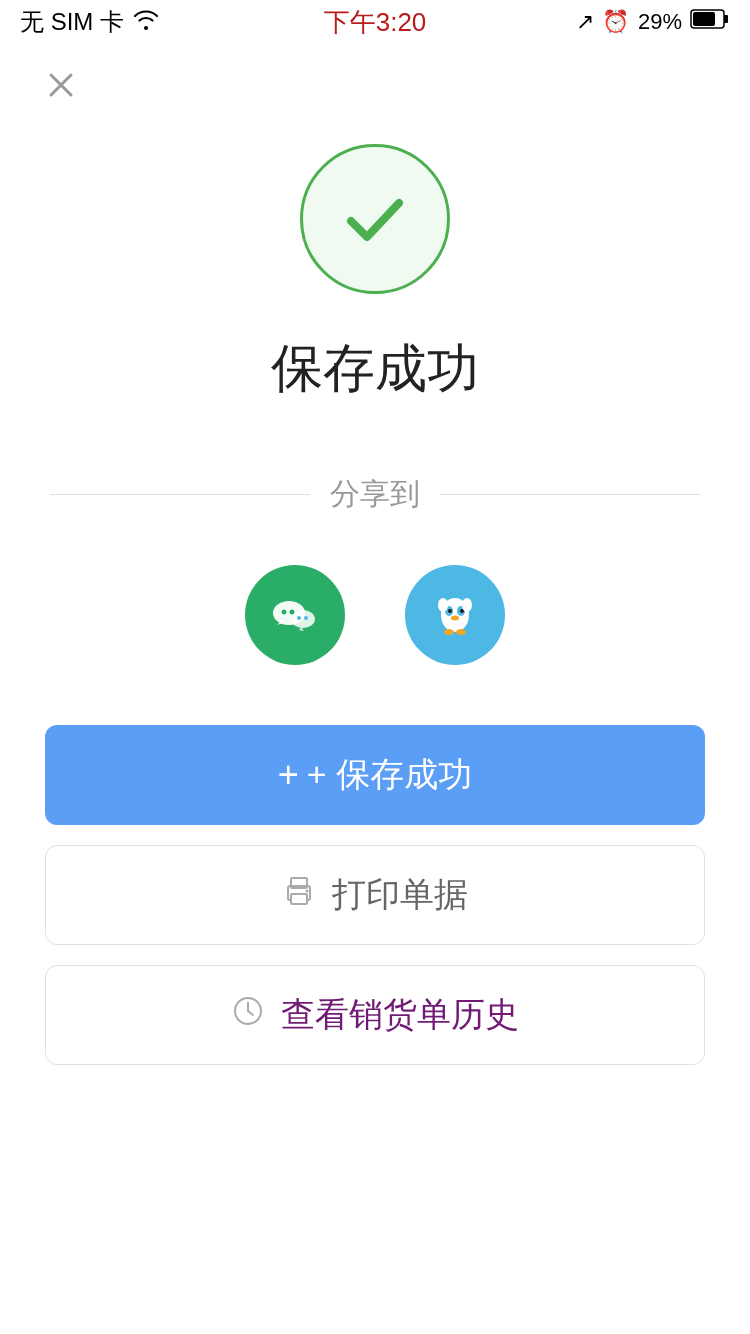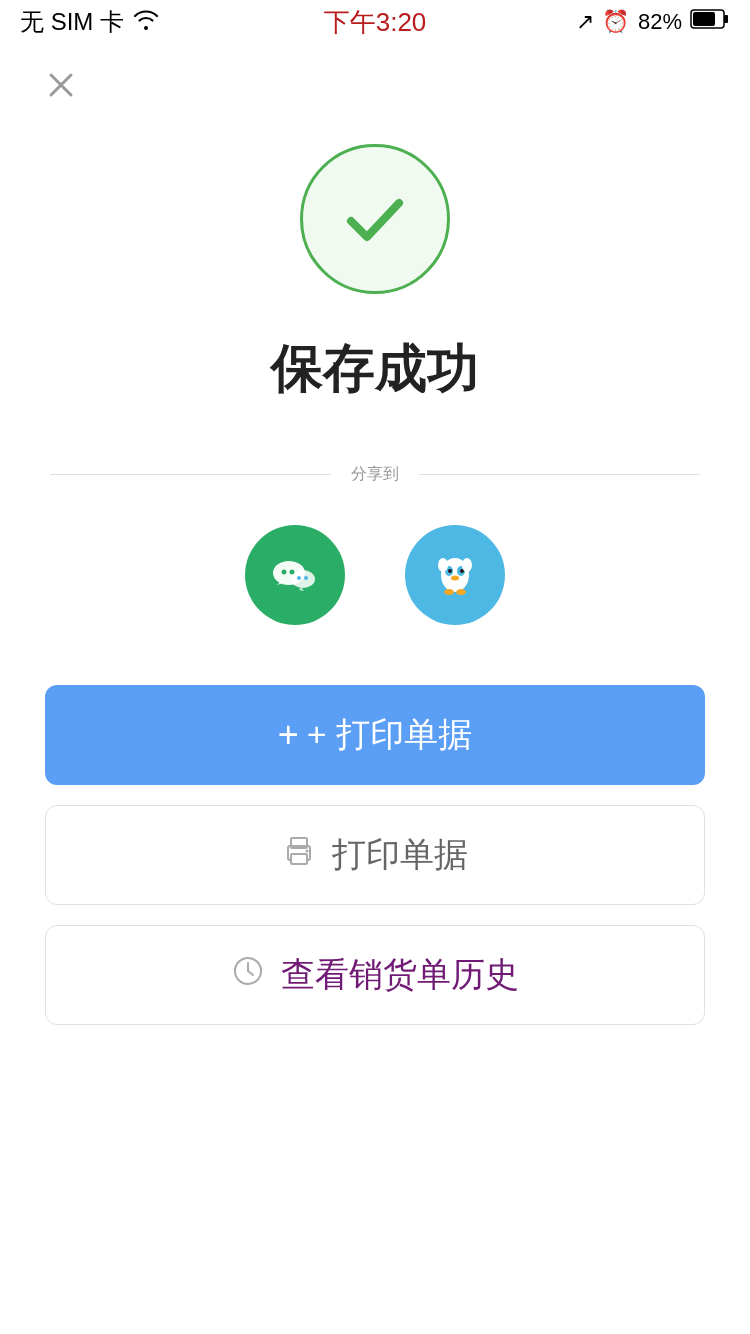--- a/index.html
+++ b/index.html
@@ -96,21 +96,21 @@
 
     .success-circle svg {
       width: 80px;
       height: 80px;
     }
 
     
     .success-title {
       font-size: 52px;
       color: #222;
-      font-weight: 700;
+      font-weight: 400;
       margin-bottom: 60px;
     }
 
     
     .share-section {
       width: 100%;
       display: flex;
       flex-direction: column;
       align-items: center;
       margin-bottom: 60px;
@@ -124,23 +124,23 @@
       margin-bottom: 40px;
     }
 
     .share-divider-line {
       flex: 1;
       height: 1px;
       background: #e0e0e0;
     }
 
     .share-divider-text {
-      font-size: 16px;
+      font-size: 30px;
       color: #999;
-      margin: 0 20px;
+      margin: 10px 20px;
     }
 
     .share-icons {
       display: flex;
       gap: 60px;
       align-items: center;
     }
 
     .share-icon-btn {
       width: 100px;
@@ -209,21 +209,21 @@
         <path d="M14 18a2 2 0 110 4 2 2 0 010-4z" fill="#000"></path>
         <path d="M7.5 12.5C9.1 10.9 11.4 10 14 10s4.9.9 6.5 2.5" stroke="#000" stroke-width="2.2" stroke-linecap="round" fill="none"></path>
         <path d="M3 8C5.8 5.2 9.7 3.5 14 3.5s8.2 1.7 11 4.5" stroke="#000" stroke-width="2.2" stroke-linecap="round" fill="none"></path>
       </svg>
     </span>
   </div>
   <div class="status-center">下午3:20</div>
   <div class="status-right">
     <span>↗</span>
     <span>⏰</span>
-    <span>82%</span>
+    <span>29%</span>
     <span>
       <svg width="40" height="22" viewBox="0 0 40 22">
         <rect x="1" y="2" width="33" height="18" rx="3" ry="3" stroke="#000" stroke-width="1.5" fill="none"></rect>
         <rect x="34" y="7" width="4" height="8" rx="1" fill="#000"></rect>
         <rect x="3" y="4" width="22" height="14" rx="2" fill="#000"></rect>
       </svg>
     </span>
   </div>
 </div>
 
@@ -286,21 +286,21 @@
           <ellipse cx="36" cy="47" rx="5" ry="3" fill="#f5a623"></ellipse>
         </svg>
       </div>
     </div>
   </div>
 
   <div class="action-buttons">
 
     <button class="btn-primary">
       <span style="font-size:36px;color:#fff;font-weight:300;">+</span>
-      <span style="margin-left:-8px;">+ 打印单据</span>
+      <span style="margin-left:-8px;">+ 保存成功</span>
     </button>
 
     <button class="btn-secondary">
       <span>
         <svg width="34" height="34" viewBox="0 0 34 34" fill="none">
           <rect x="6" y="12" width="22" height="14" rx="2" stroke="#aaa" stroke-width="2"></rect>
           <rect x="9" y="4" width="16" height="10" rx="1" stroke="#aaa" stroke-width="2"></rect>
           <rect x="9" y="20" width="16" height="10" rx="1" stroke="#aaa" stroke-width="2" fill="white"></rect>
           <circle cx="25" cy="17" r="1.5" fill="#aaa"></circle>
         </svg>

